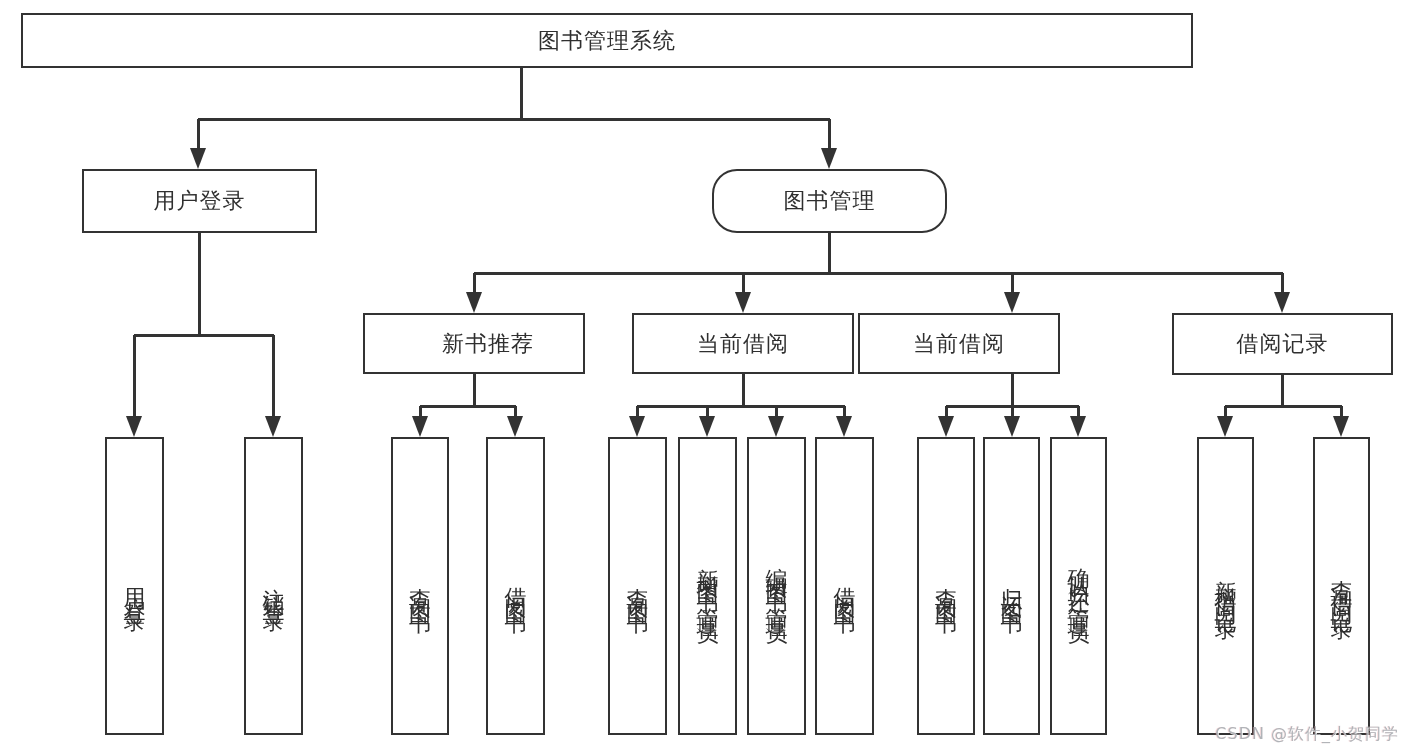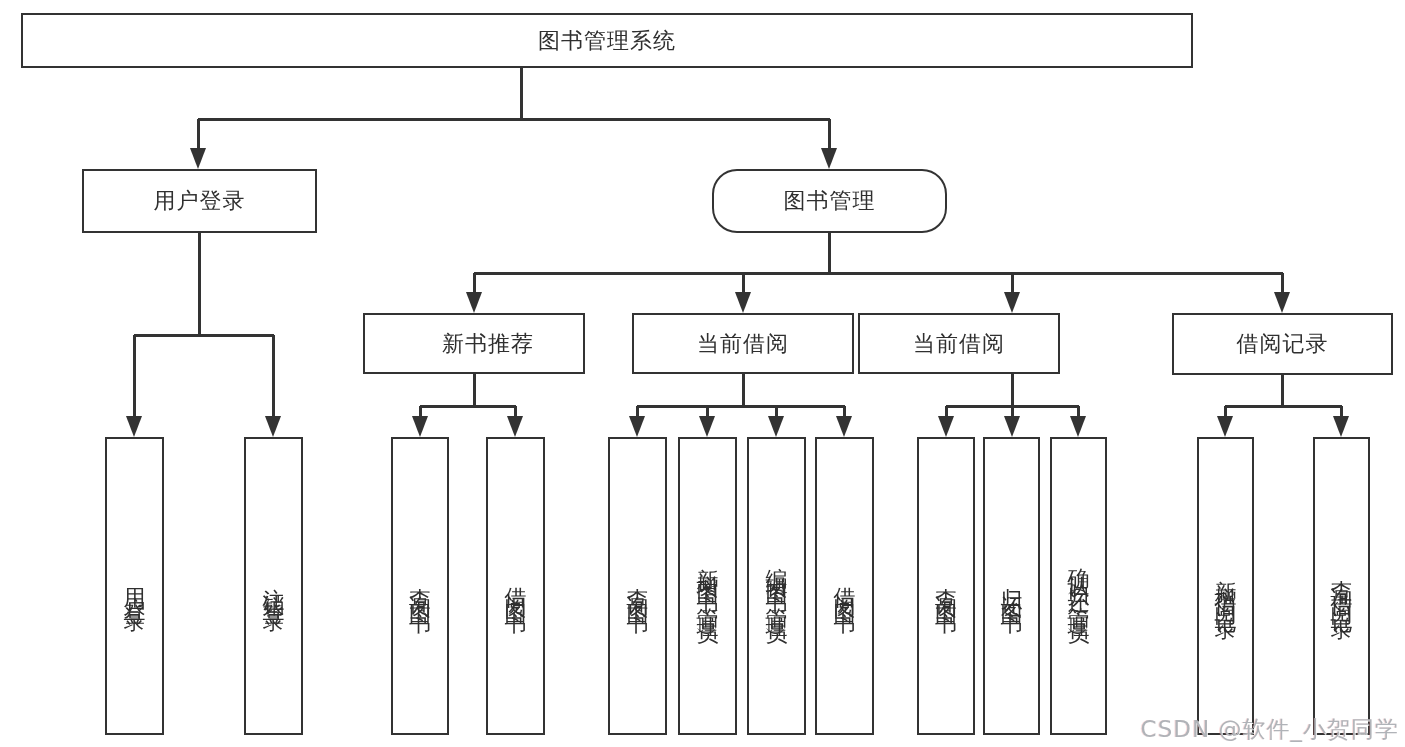--- a/index.html
+++ b/index.html
@@ -43,21 +43,21 @@
     width: 0;
     height: 0;
     border-left: 8px solid transparent;
     border-right: 8px solid transparent;
     border-top: 21px solid #333333;
   }
   #watermark {
     position: absolute;
     right: 6px;
     bottom: 2px;
-    font-size: 23px;
+    font-size: 16px;
     color: #b0b3b8;
     text-shadow: 1px 1px 0 rgba(255,255,255,0.85), -1px 0 0 rgba(230,120,120,0.25);
     letter-spacing: 1px;
     z-index: 10;
   }
 </style>
 </head>
 <body>
 
 <div id="canvas">

